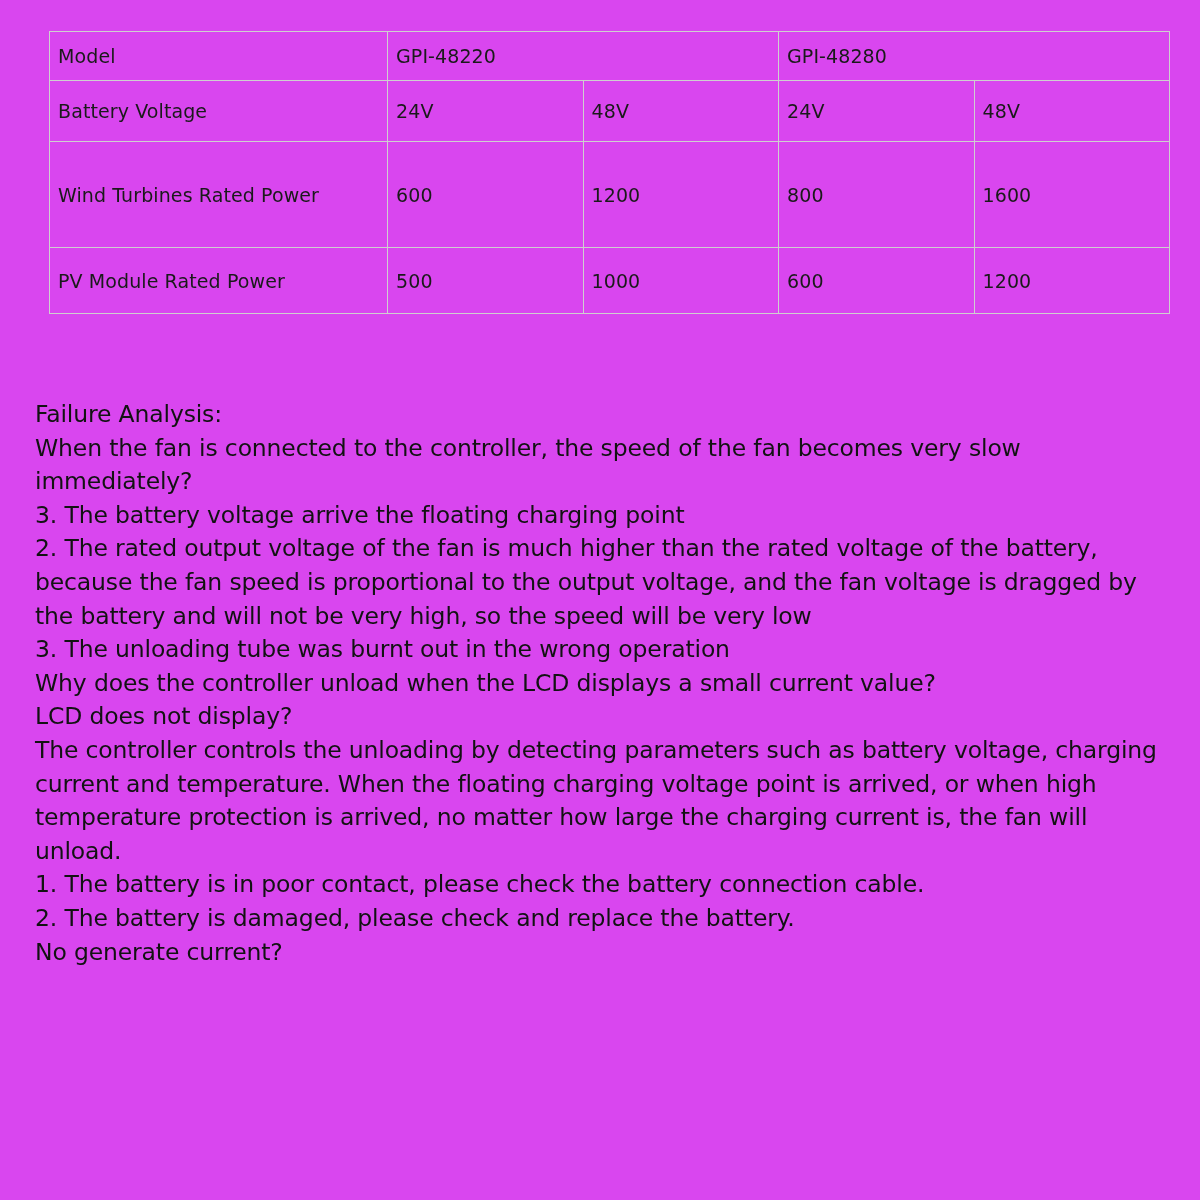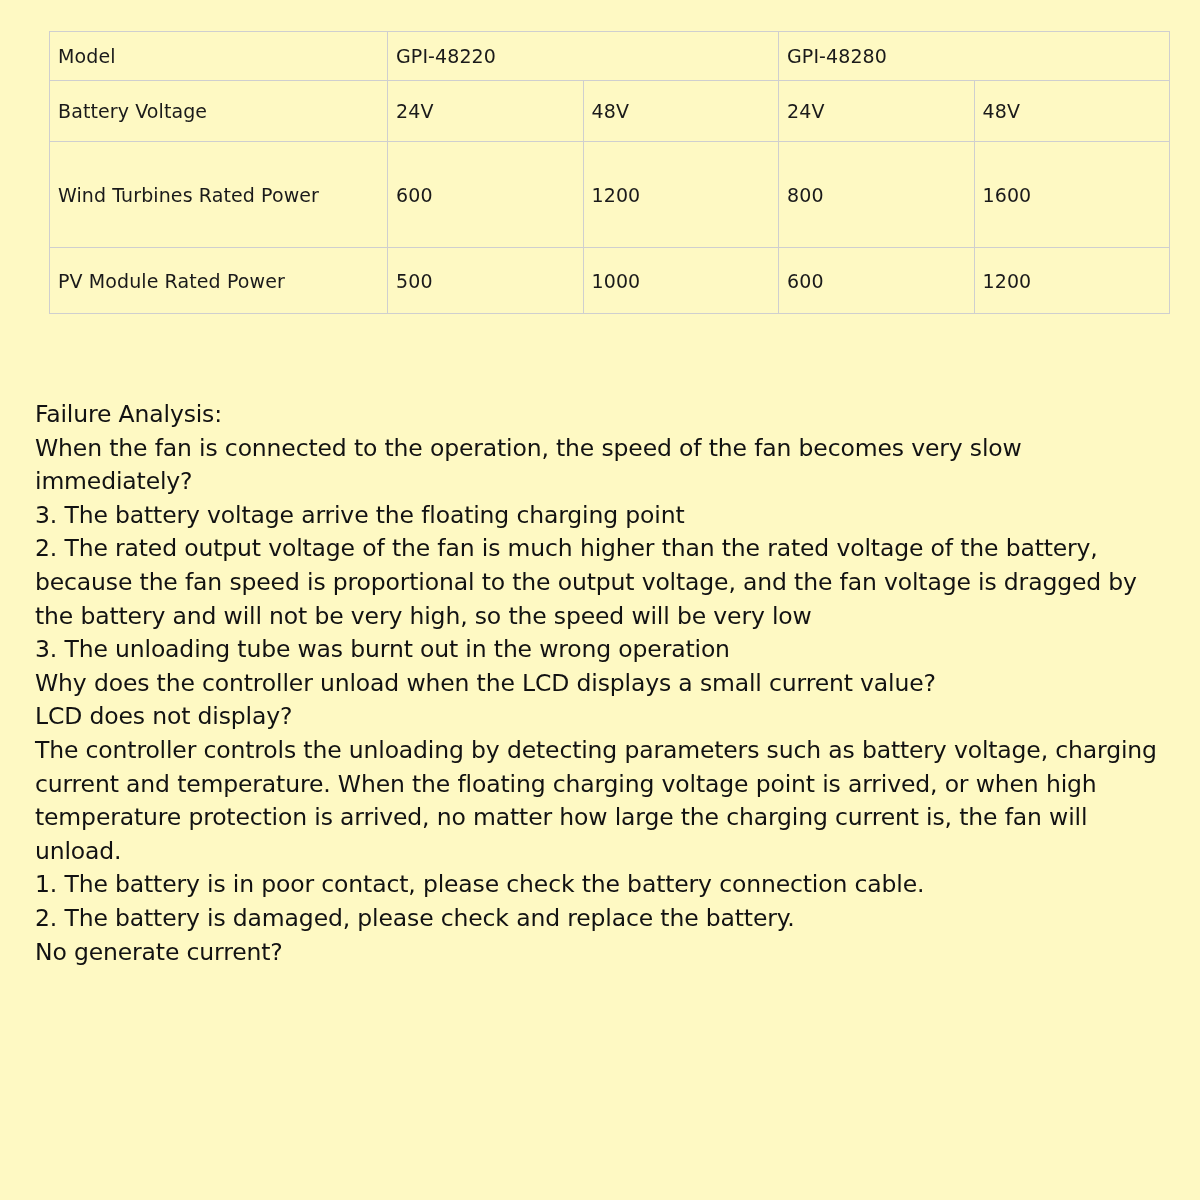--- a/index.html
+++ b/index.html
@@ -12,21 +12,21 @@
     height: 1200px;
     font-family: "DejaVu Sans", sans-serif;
     color: #111111;
     overflow: hidden;
   }
 
   #page {
     position: relative;
     width: 1200px;
     height: 1200px;
-    background: #fef9c3;
+    background: #d946ef;
   }
 
   
   .spec-table-wrap {
     position: absolute;
     left: 49px;
     top: 31px;
     width: 1106px;
   }
   table.spec-table {
@@ -111,21 +111,21 @@
           <td class="c-b">1000</td>
           <td class="c-c">600</td>
           <td class="c-d">1200</td>
         </tr>
       </tbody>
     </table>
   </div>
 
   <div class="analysis">
     <p>Failure Analysis:</p>
-    <p>When the fan is connected to the operation, the speed of the fan becomes very slow immediately?</p>
+    <p>When the fan is connected to the controller, the speed of the fan becomes very slow immediately?</p>
     <p>3. The battery voltage arrive the floating charging point</p>
     <p>2. The rated output voltage of the fan is much higher than the rated voltage of the battery, because the fan speed is proportional to the output voltage, and the fan voltage is dragged by the battery and will not be very high, so the speed will be very low</p>
     <p>3. The unloading tube was burnt out in the wrong operation</p>
     <p>Why does the controller unload when the LCD displays a small current value?</p>
     <p>LCD does not display?</p>
     <p>The controller controls the unloading by detecting parameters such as battery voltage, charging current and temperature. When the floating charging voltage point is arrived, or when high temperature protection is arrived, no matter how large the charging current is, the fan will unload.</p>
     <p>1. The battery is in poor contact, please check the battery connection cable.</p>
     <p>2. The battery is damaged, please check and replace the battery.</p>
     <p>No generate current?</p>
   </div>

